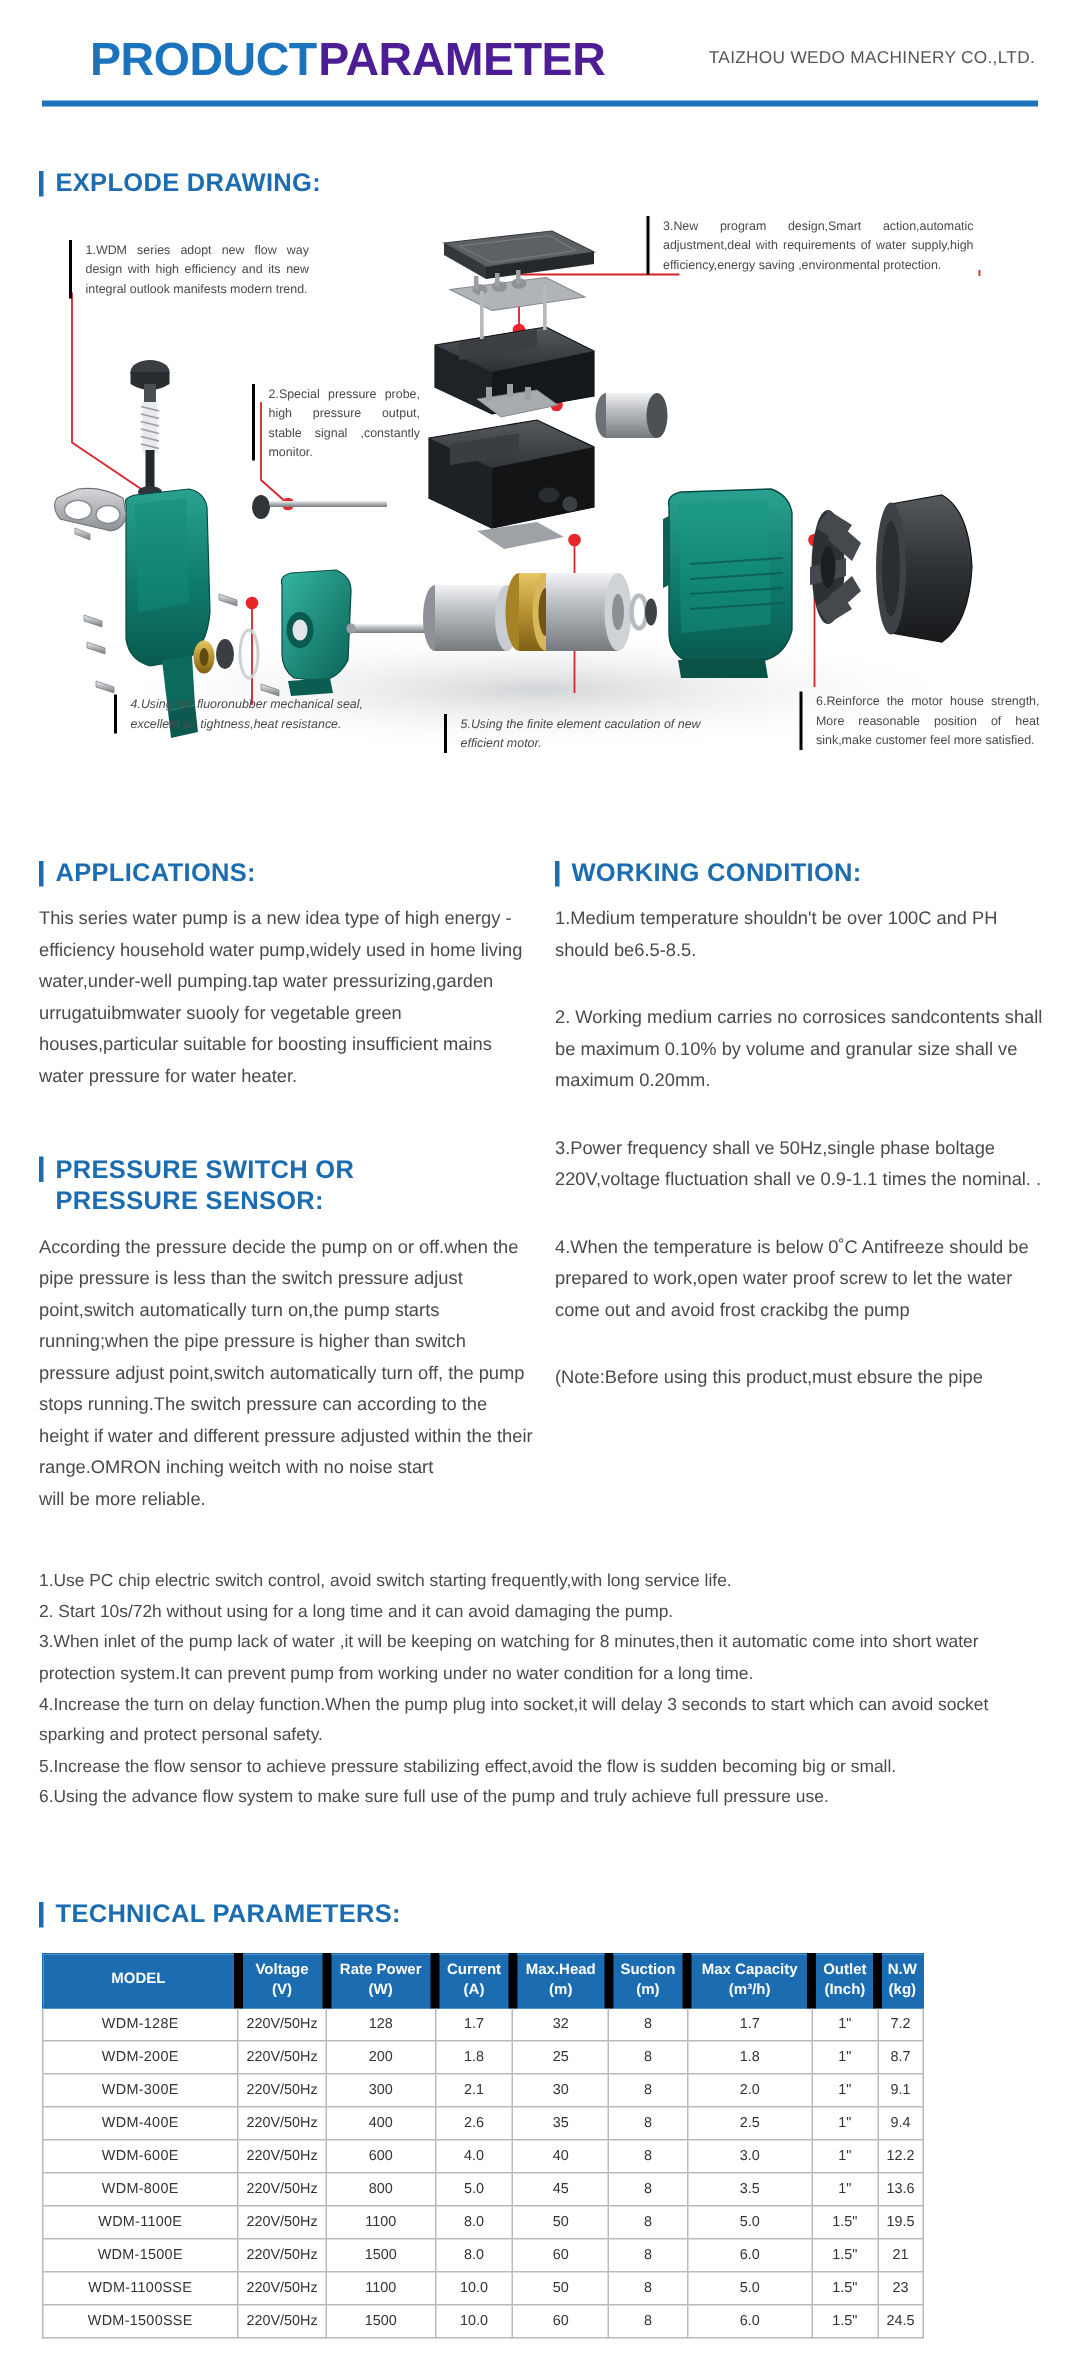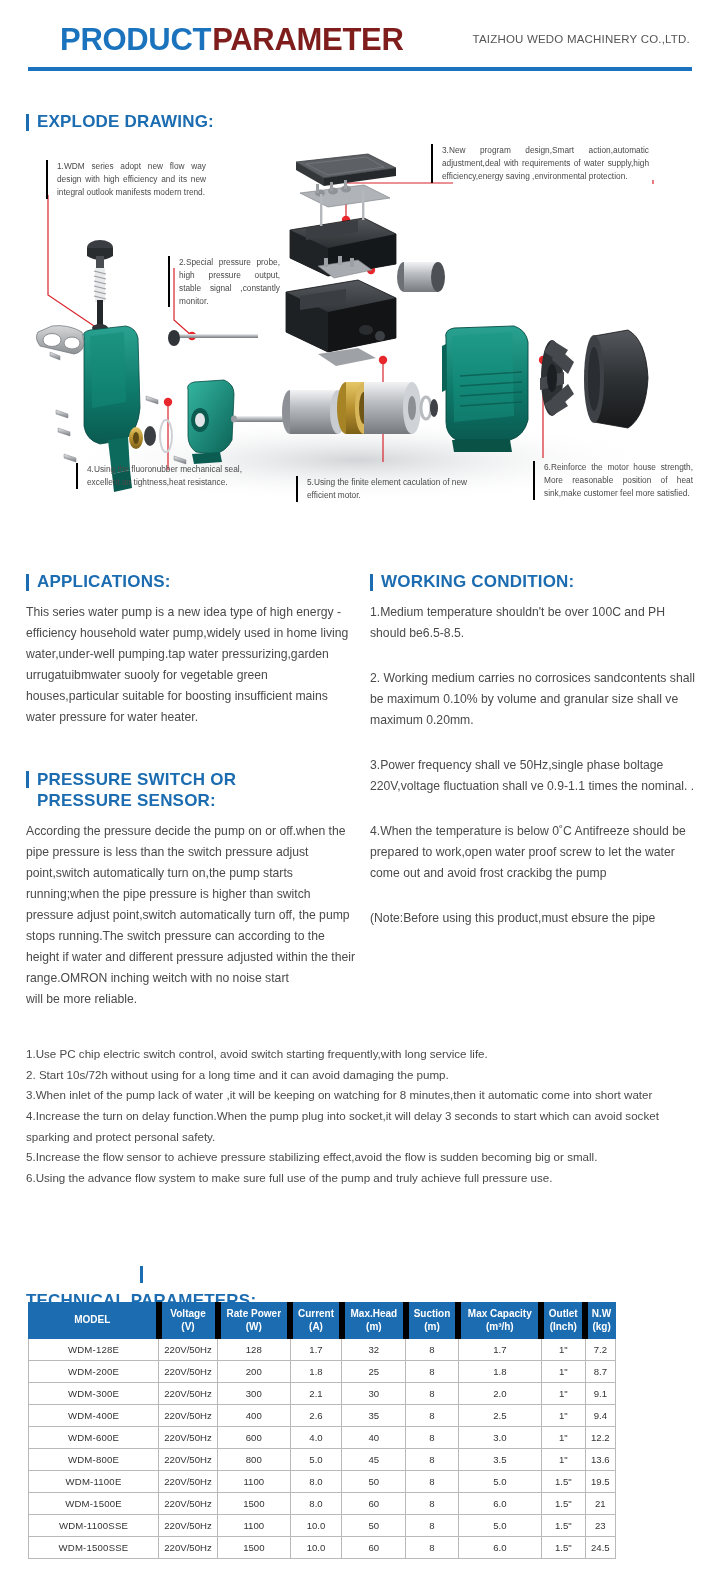--- a/index.html
+++ b/index.html
@@ -15,21 +15,21 @@
   .header { position: relative; height: 80px; }
   .header-titles {
     position: absolute; left: 60px; top: 22px;
     display: flex; align-items: baseline; gap: 1px;
   }
   .title-blue {
     font-size: 31px; font-weight: bold; color: #1b73bd;
     letter-spacing: -0.3px;
   }
   .title-dark {
-    font-size: 31px; font-weight: bold; color: #7f1d1d;
+    font-size: 31px; font-weight: bold; color: #4c1d95;
     letter-spacing: -0.3px;
   }
   .company {
     position: absolute; right: 30px; top: 33px;
     font-size: 11.5px; color: #555; letter-spacing: 0.2px;
   }
   .header-rule {
     position: absolute; left: 28px; right: 28px; top: 67px;
     height: 4px; background: #1b73bd;
   }
@@ -52,21 +52,21 @@
     width: 668px; height: 400px;
   }
   .callout {
     position: absolute;
     font-size: 8.3px; line-height: 1.55;
     color: #4a4a4a;
     padding-left: 9px;
     border-left: 2px solid #000000;
     text-align: justify;
   }
-  .callout.justify-none { text-align: left; }
+  .callout.justify-none { text-align: left; font-style: italic; }
   .cal1 { left: 18px;  top: 20px;  width: 160px; }
   .cal2 { left: 140px; top: 116px; width: 112px; }
   .cal3 { left: 403px; top: 4px;   width: 218px; }
   .cal4 { left: 48px;  top: 323px; width: 196px; }
   .cal5 { left: 268px; top: 336px; width: 186px; }
   .cal6 { left: 505px; top: 321px; width: 160px; }
 
   svg.diagram { position: absolute; left: 0; top: 0; }
 
   
@@ -84,21 +84,21 @@
   .ps-head2 { margin-left: 11px; margin-top: 1px; }
 
   
   .notes {
     position: absolute; left: 26px; top: 1044px; width: 668px;
     font-size: 11.6px; line-height: 1.78; color: #4a4a4a;
   }
   .notes div { white-space: normal; }
 
   
-  .tech-head { position: absolute; left: 26px; top: 1266px; flex-direction: column; }
+  .tech-head { position: absolute; left: 26px; top: 1266px; }
   table.tech {
     position: absolute; left: 28px; top: 1302px;
     width: 588px; border-collapse: collapse;
     font-size: 9.6px; color: #333;
   }
   table.tech thead th {
     background: #1b6cb0; color: #ffffff;
     font-size: 10px; font-weight: bold;
     padding: 5px 2px; line-height: 1.25;
     border: 1px solid #1b6cb0;
@@ -377,20 +377,21 @@
   <div class="block-gap"></div>
   <div class="para">4.When the temperature is below 0˚C Antifreeze should be prepared to work,open water proof screw to let the water come out and avoid frost crackibg the pump</div>
   <div class="block-gap"></div>
   <div class="para">(Note:Before using this product,must ebsure the pipe</div>
 </div>
 
 <div class="notes">
   <div>1.Use PC chip electric switch control, avoid switch starting frequently,with long service life.</div>
   <div>2. Start 10s/72h without using for a long time and it can avoid damaging the pump.</div>
   <div>3.When inlet of the pump lack of water ,it will be keeping on watching for 8 minutes,then it automatic come into short water</div>
+  <div>protection system.It can prevent pump from working under no water condition for a long time.</div>
   <div>4.Increase the turn on delay function.When the pump plug into socket,it will delay 3 seconds to start which can avoid socket sparking and protect personal safety.</div>
   <div>5.Increase the flow sensor to achieve pressure stabilizing effect,avoid the flow is sudden becoming big or small.</div>
   <div>6.Using the advance flow system to make sure full use of the pump and truly achieve full pressure use.</div>
 </div>
 
 <div class="sec-head tech-head">
   <span class="bar"></span>
   <span>TECHNICAL PARAMETERS:</span>
 </div>
 

